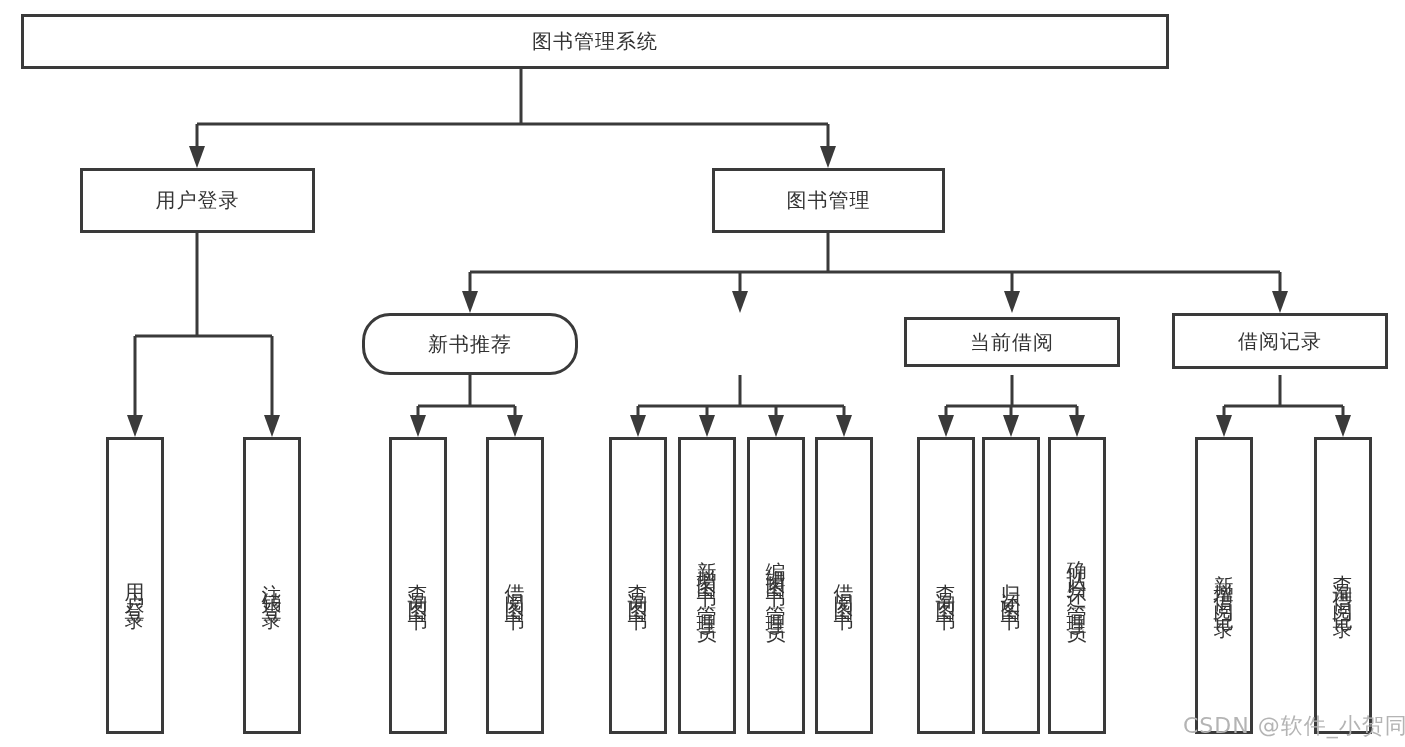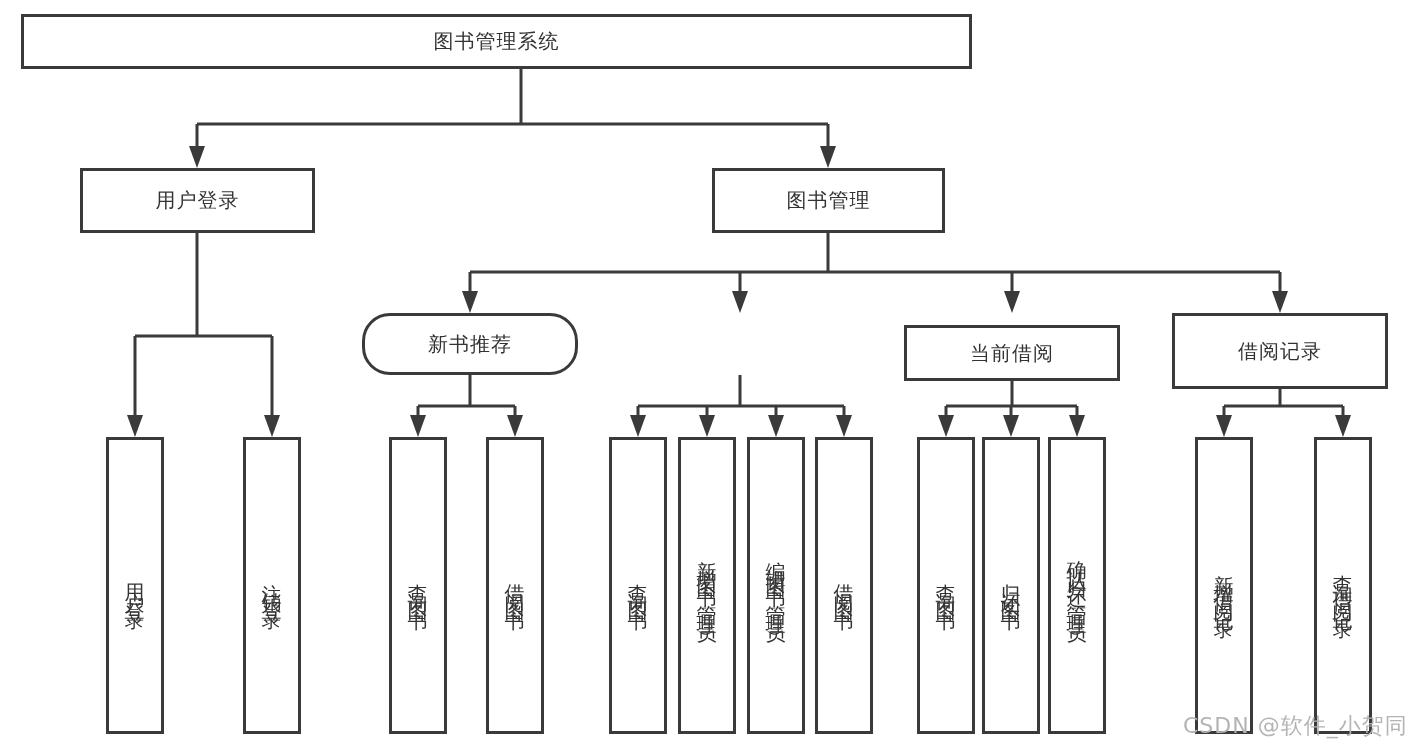--- a/index.html
+++ b/index.html
@@ -87,38 +87,38 @@
     <path d="M1012 375 V406 M946 406 H1077 M946 406 V416 M1011 406 V416 M1077 406 V416"></path>
     <polygon points="938,415 954,415 946,437"></polygon>
     <polygon points="1003,415 1019,415 1011,437"></polygon>
     <polygon points="1069,415 1085,415 1077,437"></polygon>
 
     <path d="M1280 375 V406 M1224 406 H1343 M1224 406 V416 M1343 406 V416"></path>
     <polygon points="1216,415 1232,415 1224,437"></polygon>
     <polygon points="1335,415 1351,415 1343,437"></polygon>
   </svg>
 
-  <div class="box" style="left:21px; top:14px; width:951px; height:55px;">
+  <div class="box" style="left:21px; top:14px; width:1148px; height:55px;">
     <span class="hlabel">图书管理系统</span>
   </div>
 
   <div class="box" style="left:80px; top:168px; width:235px; height:65px;">
     <span class="hlabel">用户登录</span>
   </div>
   <div class="box" style="left:712px; top:168px; width:233px; height:65px;justify-content:center;">
     <span class="hlabel">图书管理</span>
   </div>
 
   <div class="box" style="left:362px; top:313px; width:216px; height:62px;border-radius:28px;">
     <span class="hlabel">新书推荐</span>
   </div>
-  <div class="box" style="left:904px; top:325px; width:216px; height:56px;">
+  <div class="box" style="left:904px; top:317px; width:216px; height:50px;">
     <span class="hlabel">当前借阅</span>
   </div>
-  <div class="box" style="left:1172px; top:313px; width:216px; height:76px;">
+  <div class="box" style="left:1172px; top:313px; width:216px; height:56px;">
     <span class="hlabel">借阅记录</span>
   </div>
 
   <div class="box" style="left:106px; top:437px; width:58px; height:297px;">
     <span class="vlabel">用户登录</span>
   </div>
   <div class="box" style="left:243px; top:437px; width:58px; height:297px;">
     <span class="vlabel">注销登录</span>
   </div>
   <div class="box" style="left:389px; top:437px; width:58px; height:297px;">

